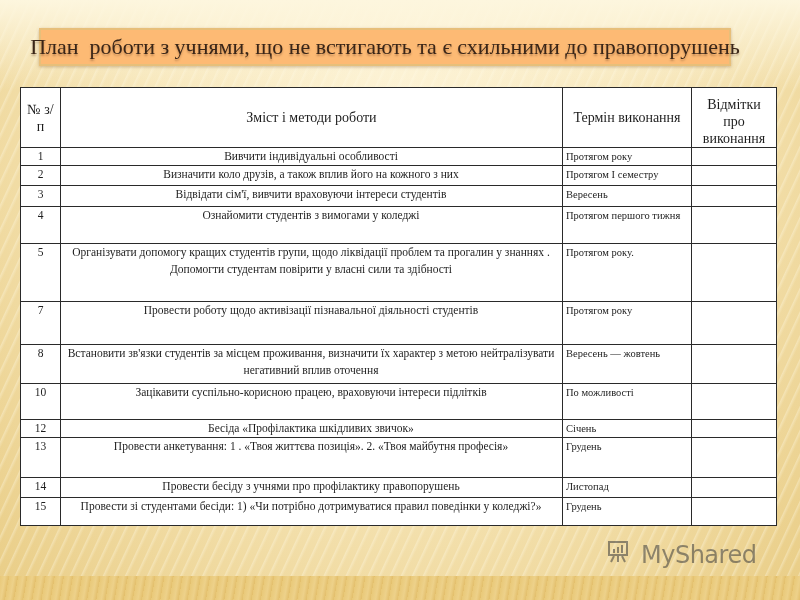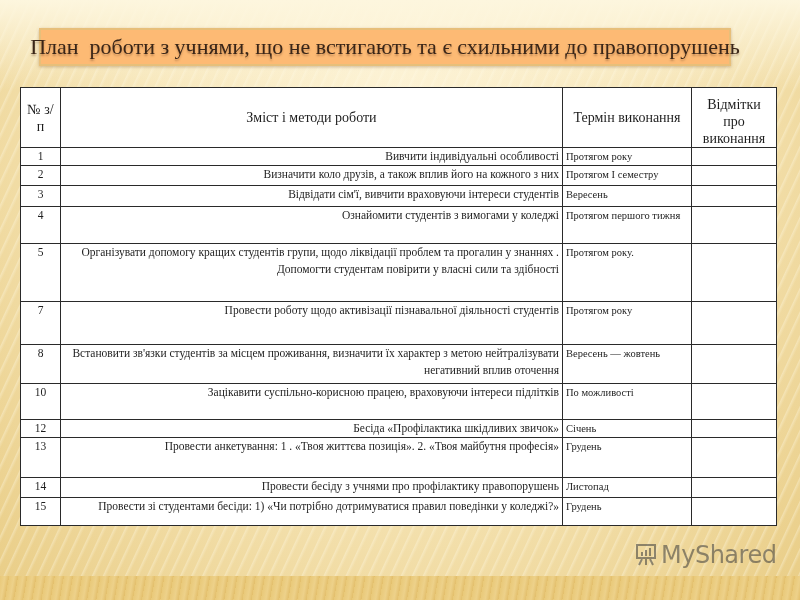--- a/index.html
+++ b/index.html
@@ -70,33 +70,32 @@
       overflow: hidden;
     }
     table.plan th {
       font-weight: normal;
       vertical-align: middle;
       text-align: center;
       font-size: 14px;
       line-height: 17px;
     }
     .c-num { width: 34px; text-align: center; font-size: 10px; }
-    .c-content { width: 496px; text-align: right; padding-left: 2px !important; }
+    .c-content { width: 496px; text-align: center; padding-left: 2px !important; }
     .c-term { width: 123px; text-align: left; font-size: 10.5px !important; }
     .c-mark { width: 79px; }
     td.c-num { padding-top: 0px; }
     .thick-top td { border-top: 2px solid #555; }
 
     .watermark {
       position: absolute;
-      left: 636px;
+      left: 608px;
       top: 541px;
       display: flex;
-      align-items: center;
-      gap: 5px;
+      gap: 13px;
       opacity: 0.55;
       pointer-events: none;
     }
     .watermark-icon {
       width: 20px;
       height: 22px;
       position: relative;
     }
     .watermark-text {
       font-family: "DejaVu Sans", "Liberation Sans", sans-serif;

